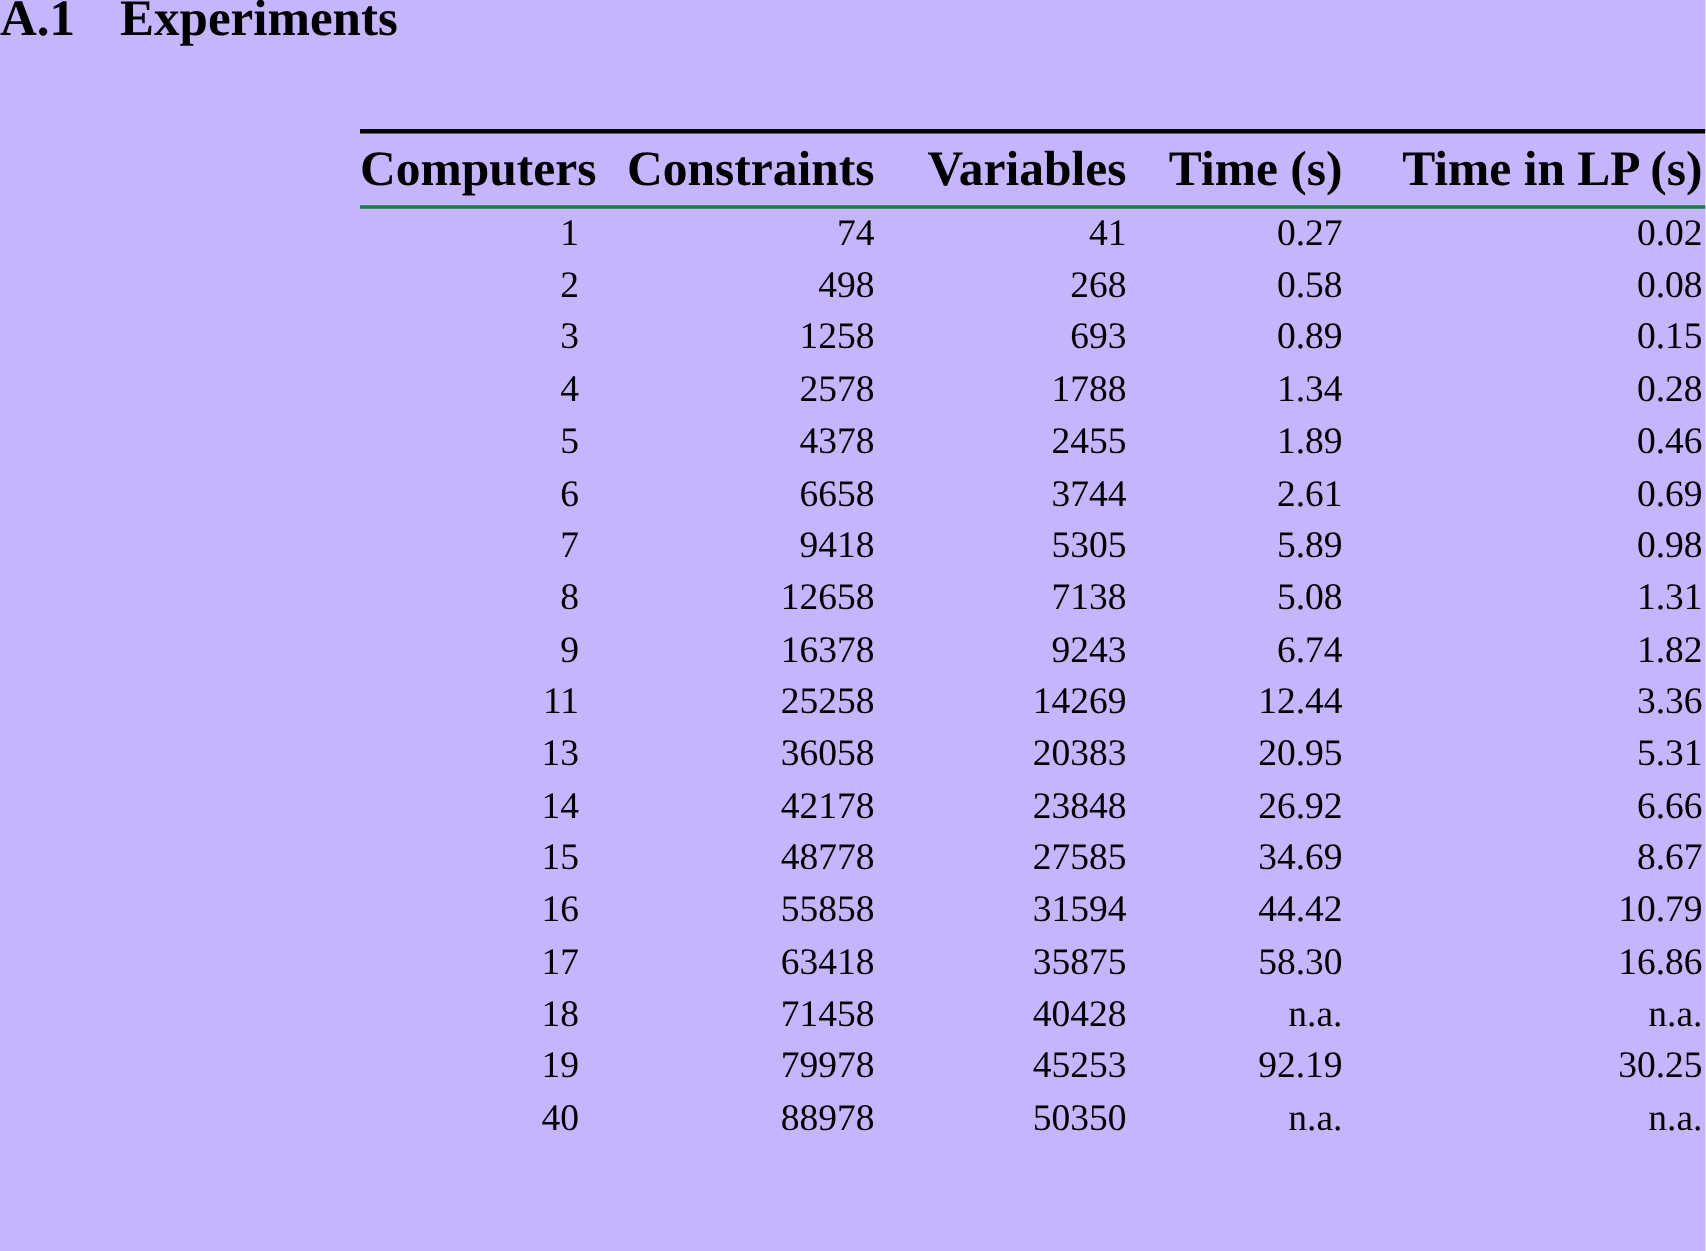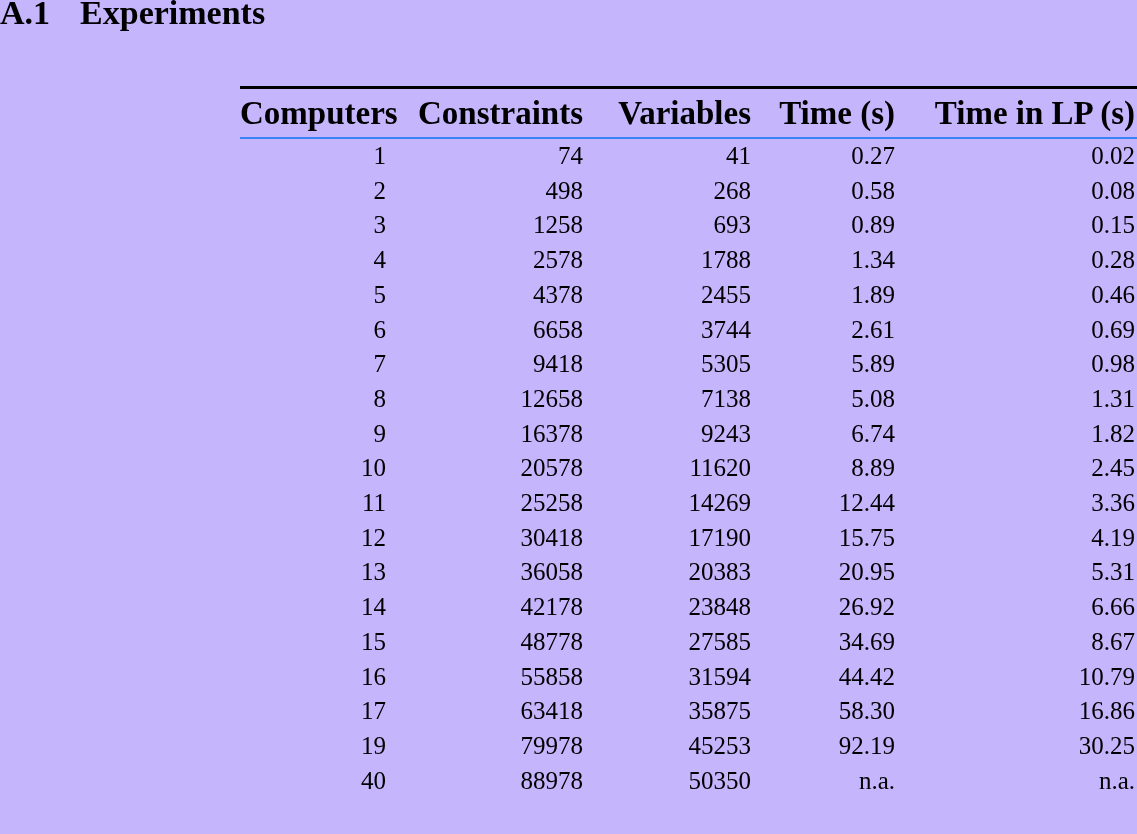--- a/index.html
+++ b/index.html
@@ -45,21 +45,21 @@
   }
   table.results th {
     font-size: 33px;
     font-weight: bold;
     text-align: right;
     height: 48px;
     line-height: 48px;
     padding: 0 2px 0 0;
     white-space: nowrap;
     overflow: visible;
-    border-bottom: 2px solid #3b82f6;
+    border-bottom: 2px solid #15803d;
   }
   table.results td {
     font-size: 25px;
     text-align: right;
     height: 34.7px;
     line-height: 34.7px;
     padding: 0 2px 0 0;
     white-space: nowrap;
   }
 </style>
@@ -146,41 +146,27 @@
             <td>1.31</td>
           </tr>
           <tr>
             <td>9</td>
             <td>16378</td>
             <td>9243</td>
             <td>6.74</td>
             <td>1.82</td>
           </tr>
           <tr>
-            <td>10</td>
-            <td>20578</td>
-            <td>11620</td>
-            <td>8.89</td>
-            <td>2.45</td>
-          </tr>
-          <tr>
             <td>11</td>
             <td>25258</td>
             <td>14269</td>
             <td>12.44</td>
             <td>3.36</td>
           </tr>
           <tr>
-            <td>12</td>
-            <td>30418</td>
-            <td>17190</td>
-            <td>15.75</td>
-            <td>4.19</td>
-          </tr>
-          <tr>
             <td>13</td>
             <td>36058</td>
             <td>20383</td>
             <td>20.95</td>
             <td>5.31</td>
           </tr>
           <tr>
             <td>14</td>
             <td>42178</td>
             <td>23848</td>
@@ -202,20 +188,27 @@
             <td>10.79</td>
           </tr>
           <tr>
             <td>17</td>
             <td>63418</td>
             <td>35875</td>
             <td>58.30</td>
             <td>16.86</td>
           </tr>
           <tr>
+            <td>18</td>
+            <td>71458</td>
+            <td>40428</td>
+            <td>n.a.</td>
+            <td>n.a.</td>
+          </tr>
+          <tr>
             <td>19</td>
             <td>79978</td>
             <td>45253</td>
             <td>92.19</td>
             <td>30.25</td>
           </tr>
           <tr>
             <td>40</td>
             <td>88978</td>
             <td>50350</td>

